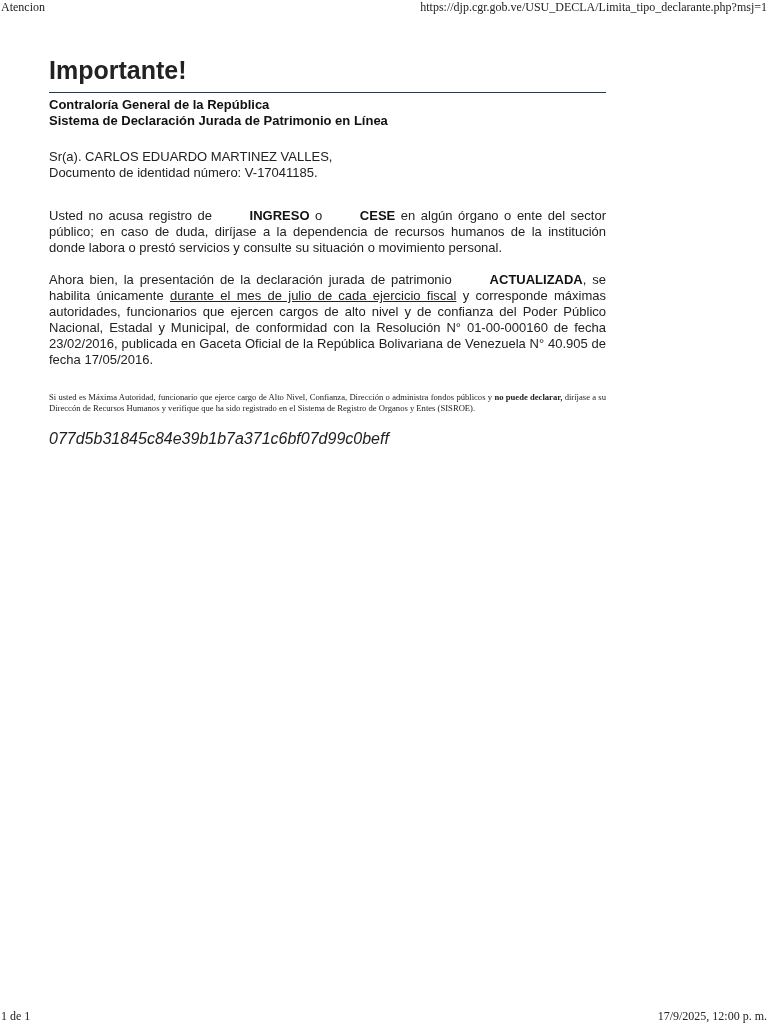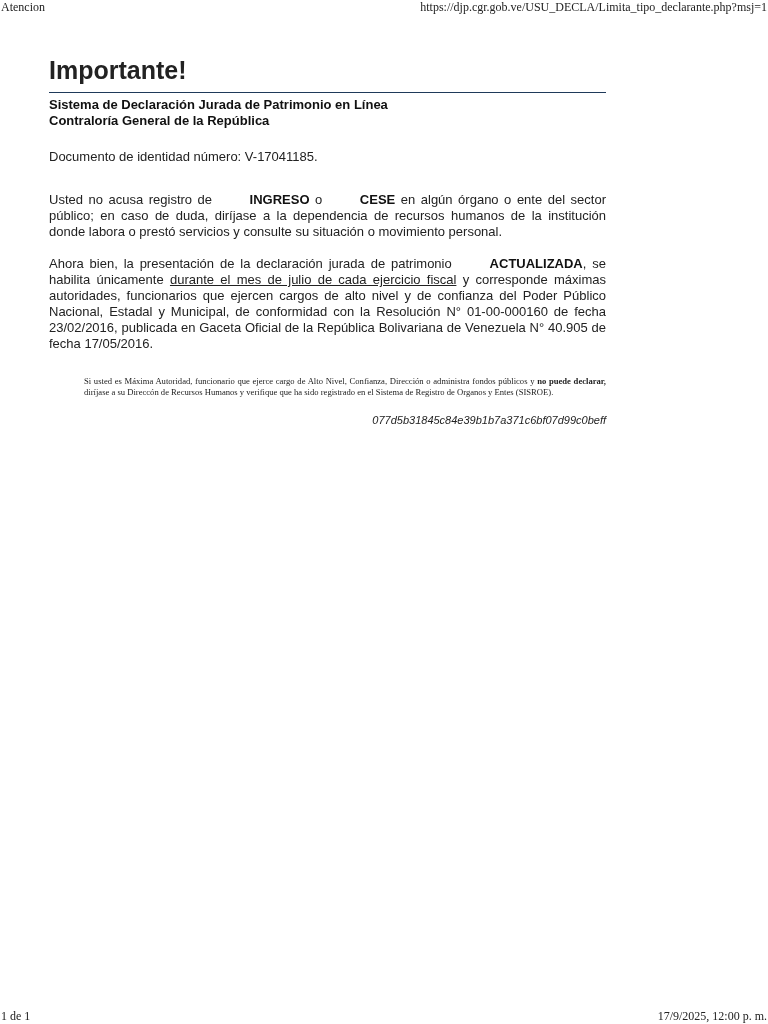--- a/index.html
+++ b/index.html
@@ -81,49 +81,49 @@
     .para.first { margin-top: 27px; }
     .para b { color: #111; padding-left: 32px; }
     .para u { }
     .note {
       font-family: "Liberation Serif", serif;
       font-size: 8.6px;
       line-height: 11px;
       text-align: justify;
       margin-top: 24px;
       color: #222;
-      margin-left: 35px;
     }
     .hash {
       font-style: italic;
-      text-align: right;
-      font-size: 11px;
+      text-align: left;
+      font-size: 16px;
       margin-top: 16px;
       color: #222;
     }
   </style>
 </head>
 <body>
 
 <div class="print-header">
   <span class="left">Atencion</span>
   <span class="right">https://djp.cgr.gob.ve/USU_DECLA/Limita_tipo_declarante.php?msj=1</span>
 </div>
 
 <div class="content">
   <h1 class="title">Importante!</h1>
   <hr class="divider">
 
 
   <div class="org">
+    <div>Contraloría General de la República</div>
     <div>Sistema de Declaración Jurada de Patrimonio en Línea</div>
-    <div>Contraloría General de la República</div>
   </div>
 
   <div class="recipient">
+    <div>Sr(a). CARLOS EDUARDO MARTINEZ VALLES,</div>
     <div>Documento de identidad número: V-17041185.</div>
   </div>
 
   <p class="para first"><span>Usted no acusa registro de </span><b>INGRESO</b><span> o </span><b>CESE</b><span> en algún órgano o ente del sector público; en caso de duda, diríjase a la dependencia de recursos humanos de la institución donde labora o prestó servicios y consulte su situación o movimiento personal.</span></p>
 
   <p class="para"><span>Ahora bien, la presentación de la declaración jurada de patrimonio </span><b>ACTUALIZADA</b><span>, se habilita únicamente </span><u>durante el mes de julio de cada ejercicio fiscal</u><span> y corresponde máximas autoridades, funcionarios que ejercen cargos de alto nivel y de confianza del Poder Público Nacional, Estadal y Municipal, de conformidad con la Resolución N° 01-00-000160 de fecha 23/02/2016, publicada en Gaceta Oficial de la República Bolivariana de Venezuela N° 40.905 de fecha 17/05/2016.</span></p>
 
   <p class="note"><span>Si usted es Máxima Autoridad, funcionario que ejerce cargo de Alto Nivel, Confianza, Dirección o administra fondos públicos y </span><b>no puede declarar,</b><span> diríjase a su Direccón de Recursos Humanos y verifique que ha sido registrado en el Sistema de Registro de Organos y Entes (SISROE).</span></p>
 
   <div class="hash">077d5b31845c84e39b1b7a371c6bf07d99c0beff</div>

